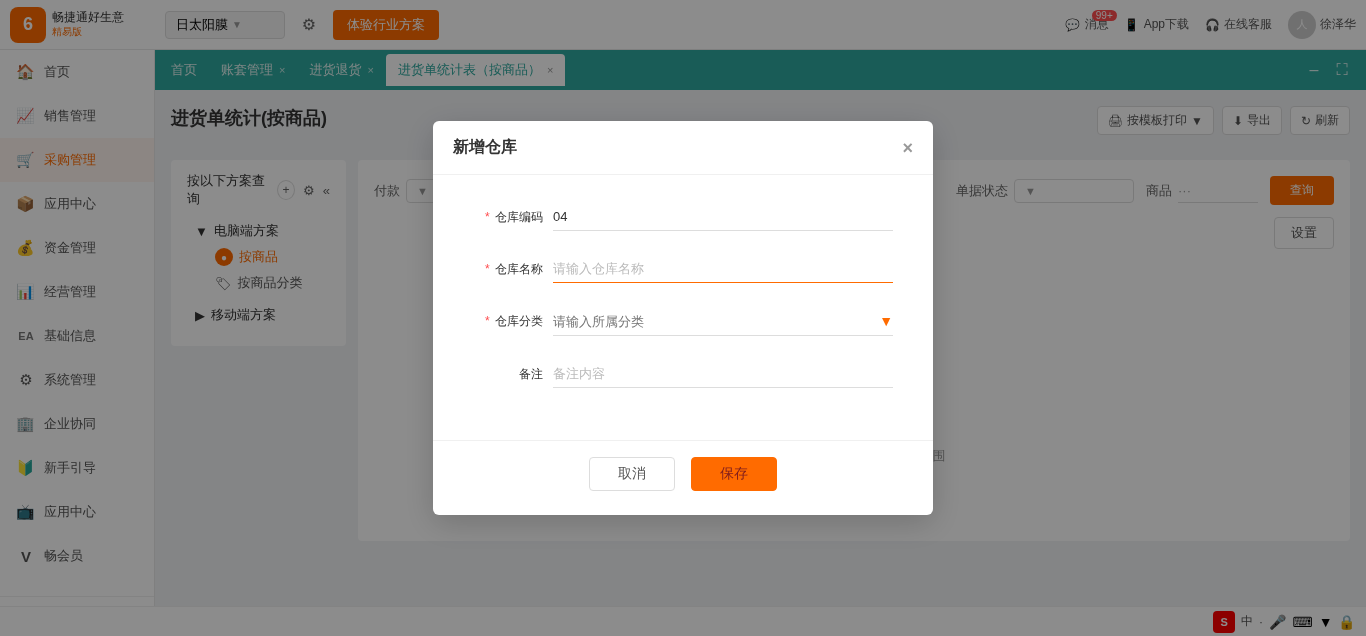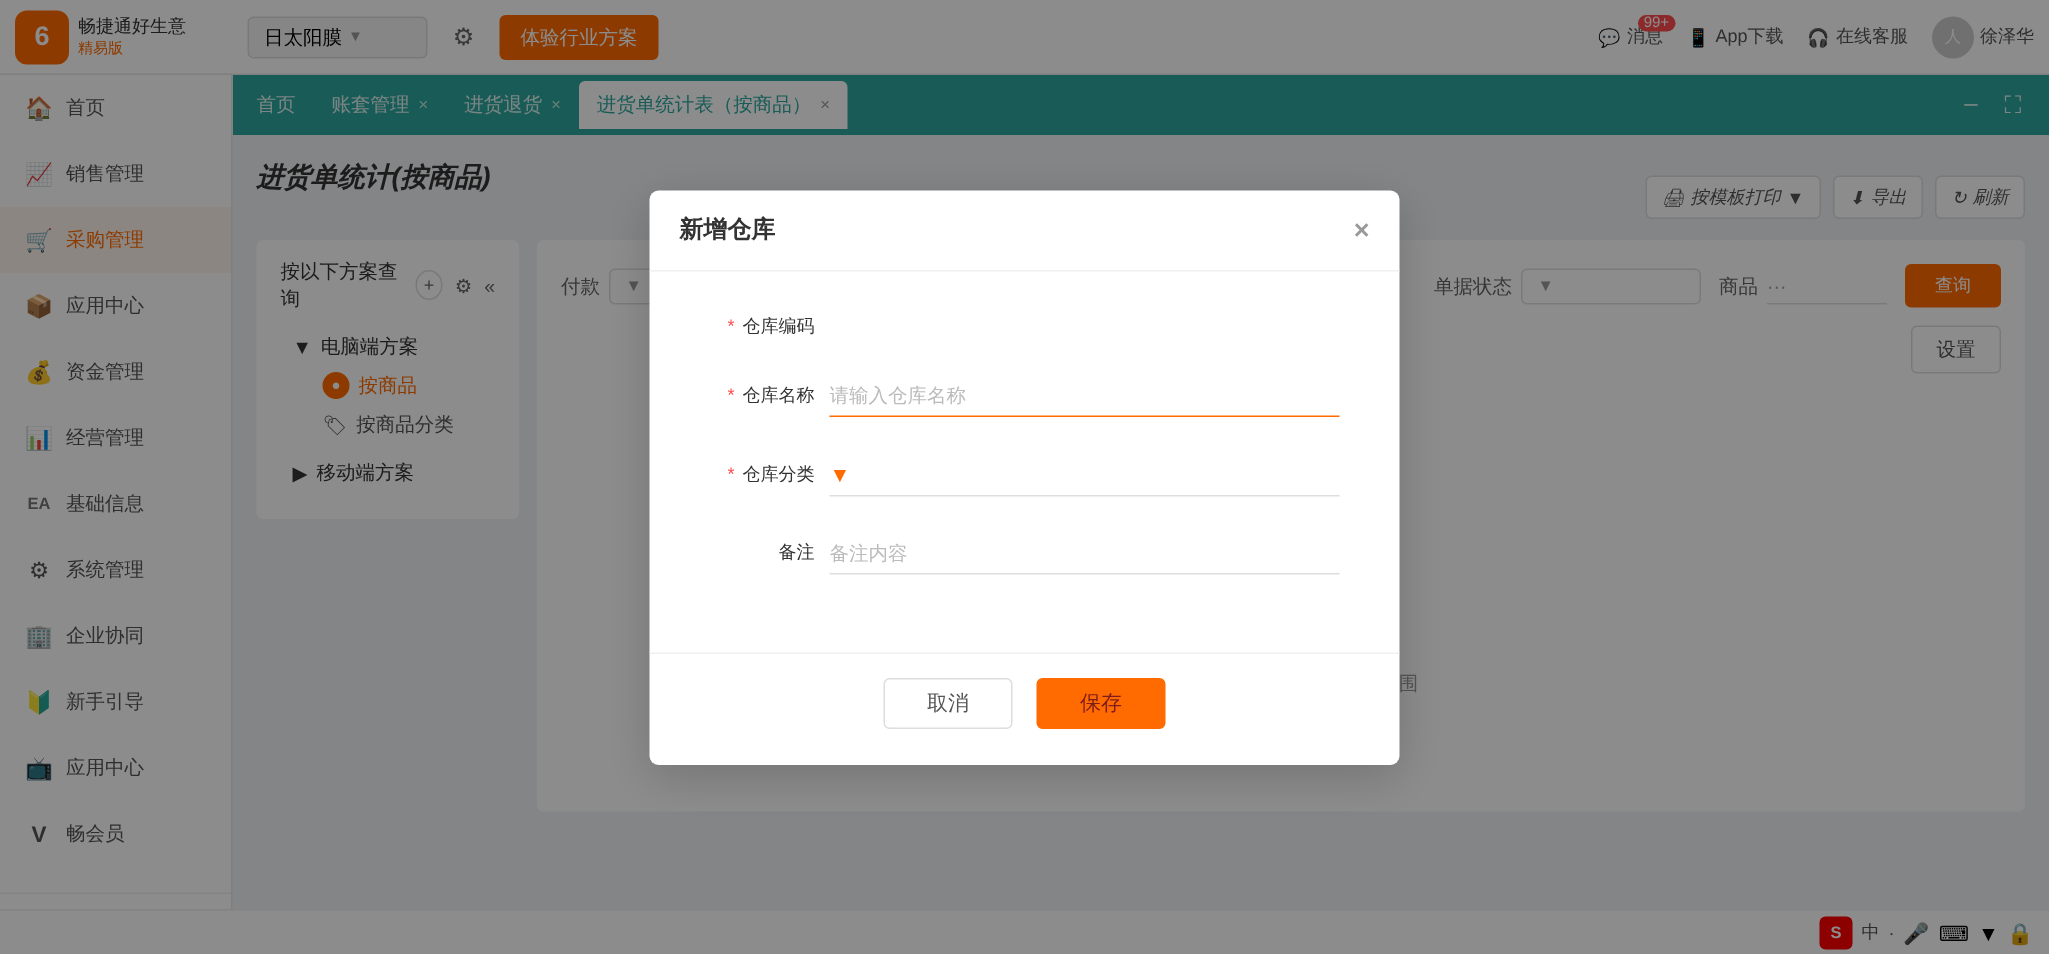--- a/index.html
+++ b/index.html
@@ -578,21 +578,21 @@
     <span>畅会员</span>
   </div>
   <div style="height:60px;"></div>
   <div class="sidebar-bottom">
     <span style="cursor:pointer;color:#999;font-size:16px;">⚙</span>
     <span style="cursor:pointer;color:#999;font-size:16px;">🔊</span>
   </div>
 </div>
 
 <div class="main-content">
-  <div style="display:flex; align-items:flex-end; justify-content:space-between; margin-bottom:14px;font-style:italic;">
+  <div style="display:flex; align-items:flex-start; justify-content:space-between; margin-bottom:14px;">
     <div class="page-title">进货单统计(按商品)</div>
     <div style="display:flex; gap:8px; align-items:center;">
       <div class="toolbar-btn">
         <span>🖨</span>
         <span>按模板打印</span>
         <span>▼</span>
       </div>
       <div class="toolbar-btn">
         <span>⬇</span>
         <span>导出</span>
@@ -696,36 +696,38 @@
       <span>新增仓库</span>
       <span class="dialog-close">×</span>
     </div>
     <div class="dialog-body">
 
       <div class="form-row">
         <div class="form-label">
           <span class="required">*</span>
           <span>仓库编码</span>
         </div>
+        <input class="form-input" type="text" value="04" style="">
       </div>
 
       <div class="form-row">
         <div class="form-label">
           <span class="required">*</span>
           <span>仓库名称</span>
         </div>
         <input class="form-input active-border" type="text" placeholder="请输入仓库名称" style="">
       </div>
 
       <div class="form-row">
         <div class="form-label">
           <span class="required">*</span>
           <span>仓库分类</span>
         </div>
         <div class="form-select-row">
+          <input class="form-select-input" type="text" placeholder="请输入所属分类" style="">
           <span class="form-select-arrow">▼</span>
         </div>
       </div>
 
       <div class="form-row">
         <div class="form-label">
           <span>备注</span>
         </div>
         <input class="form-input" type="text" placeholder="备注内容" style="">
       </div>

